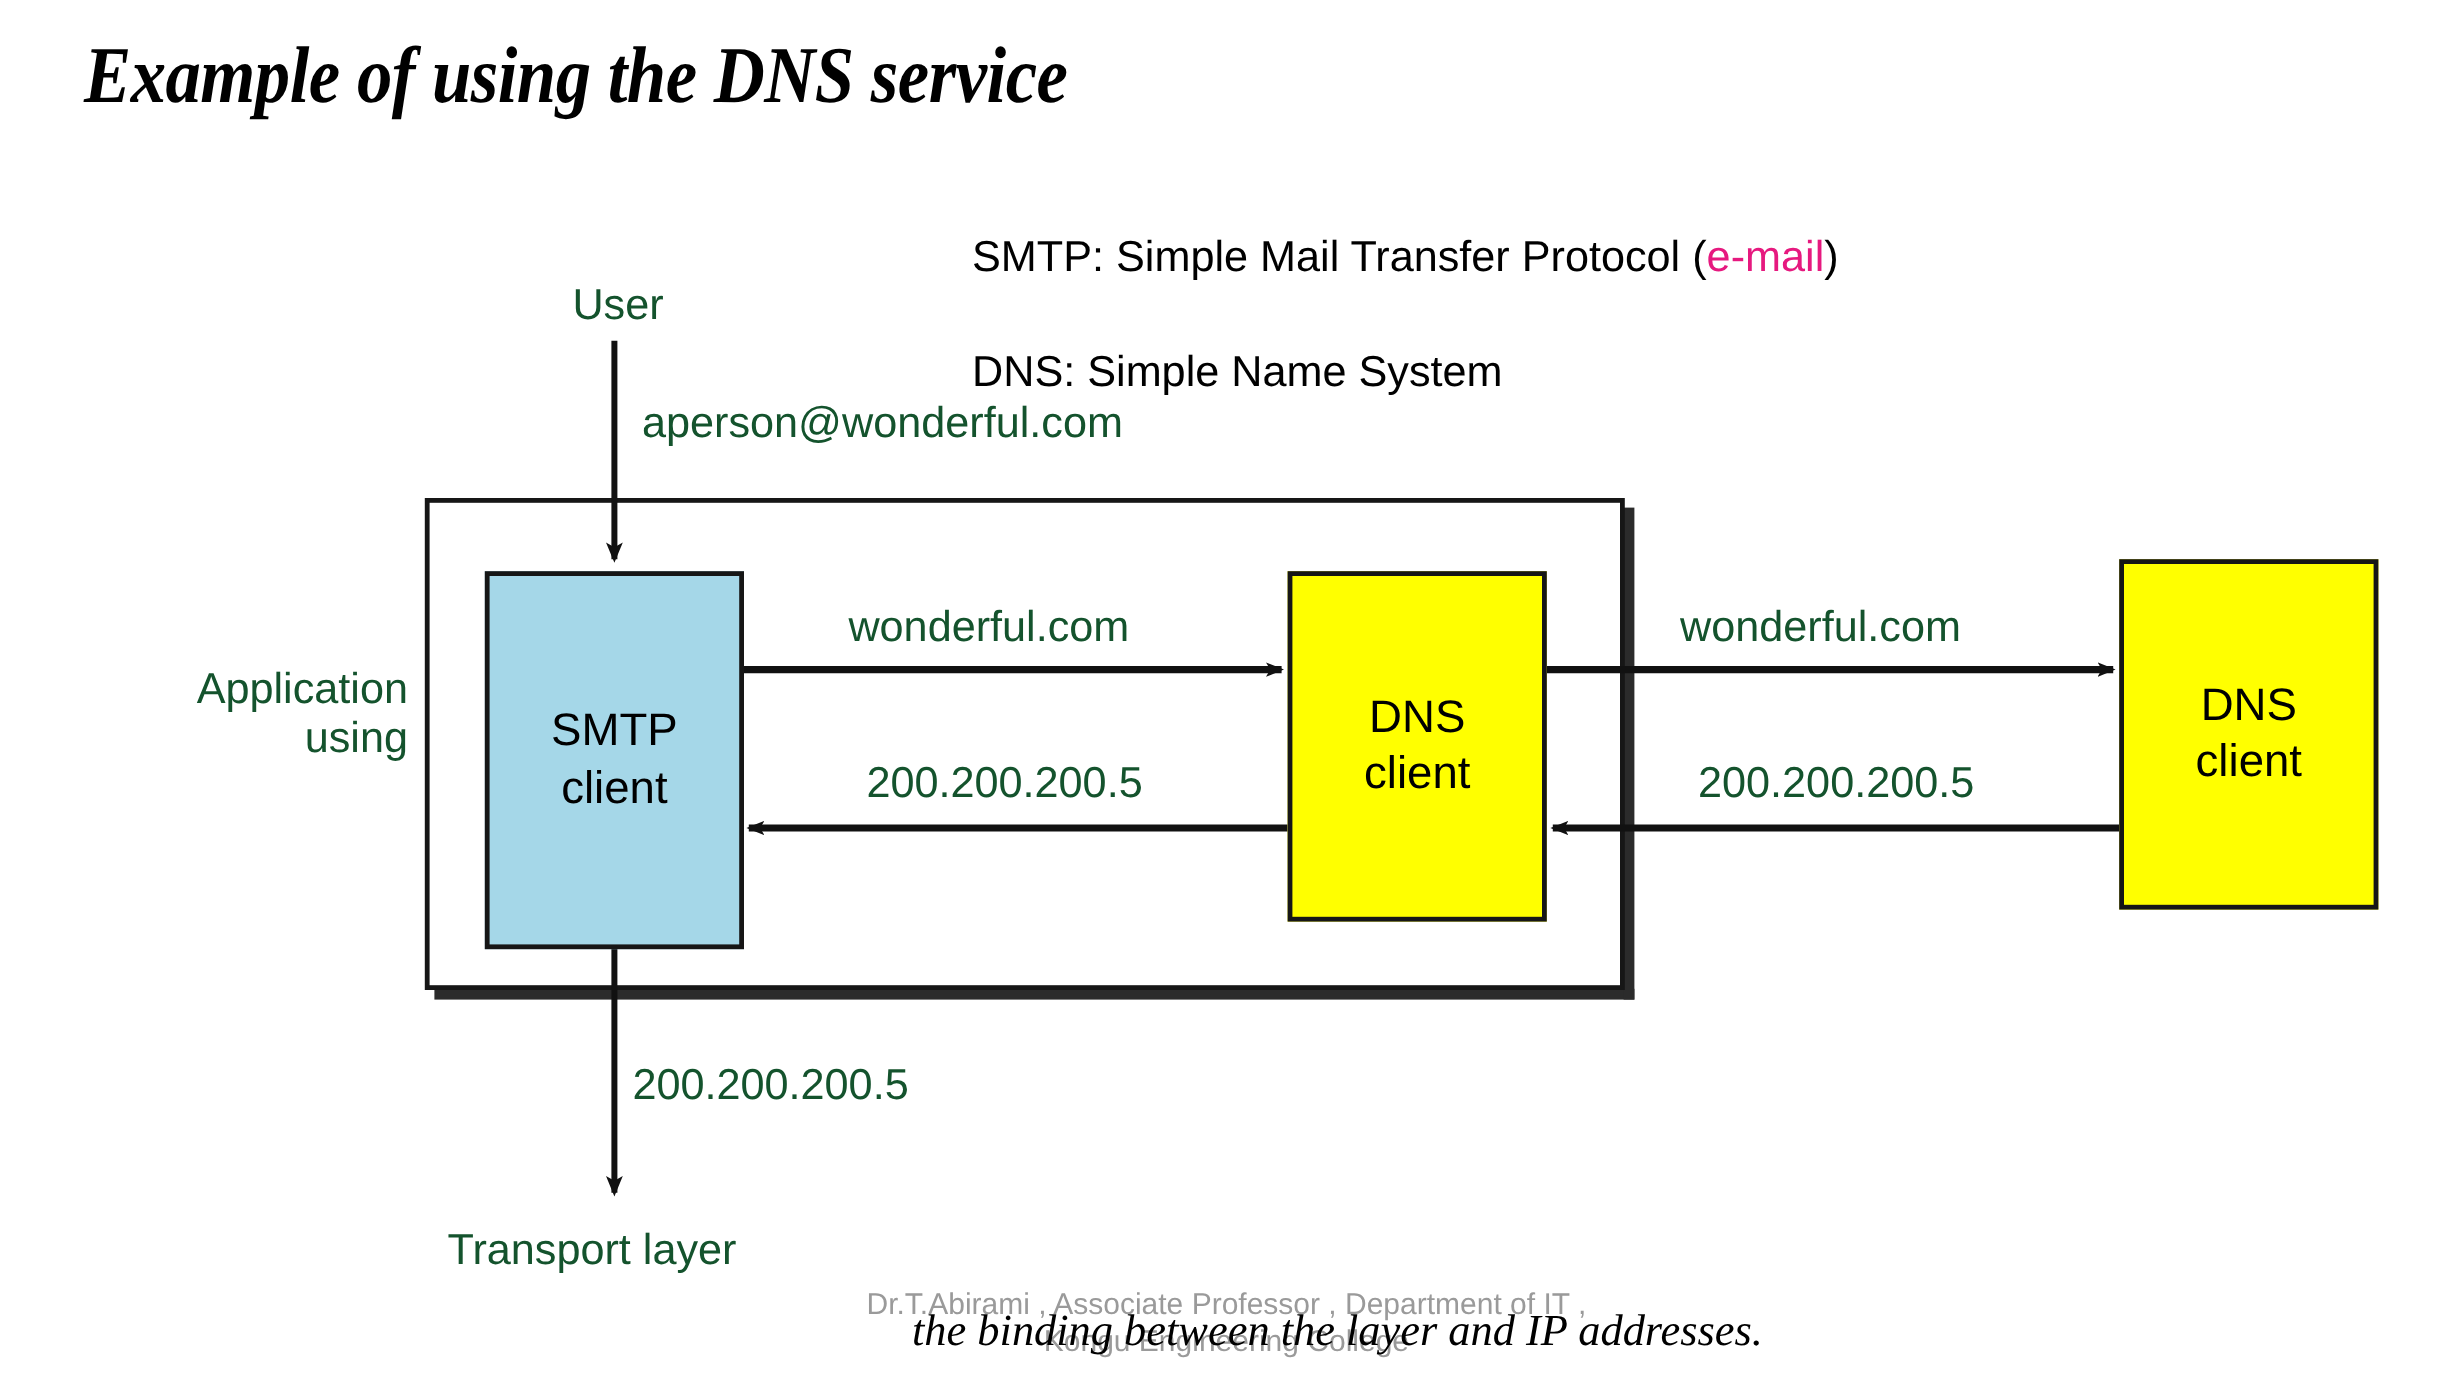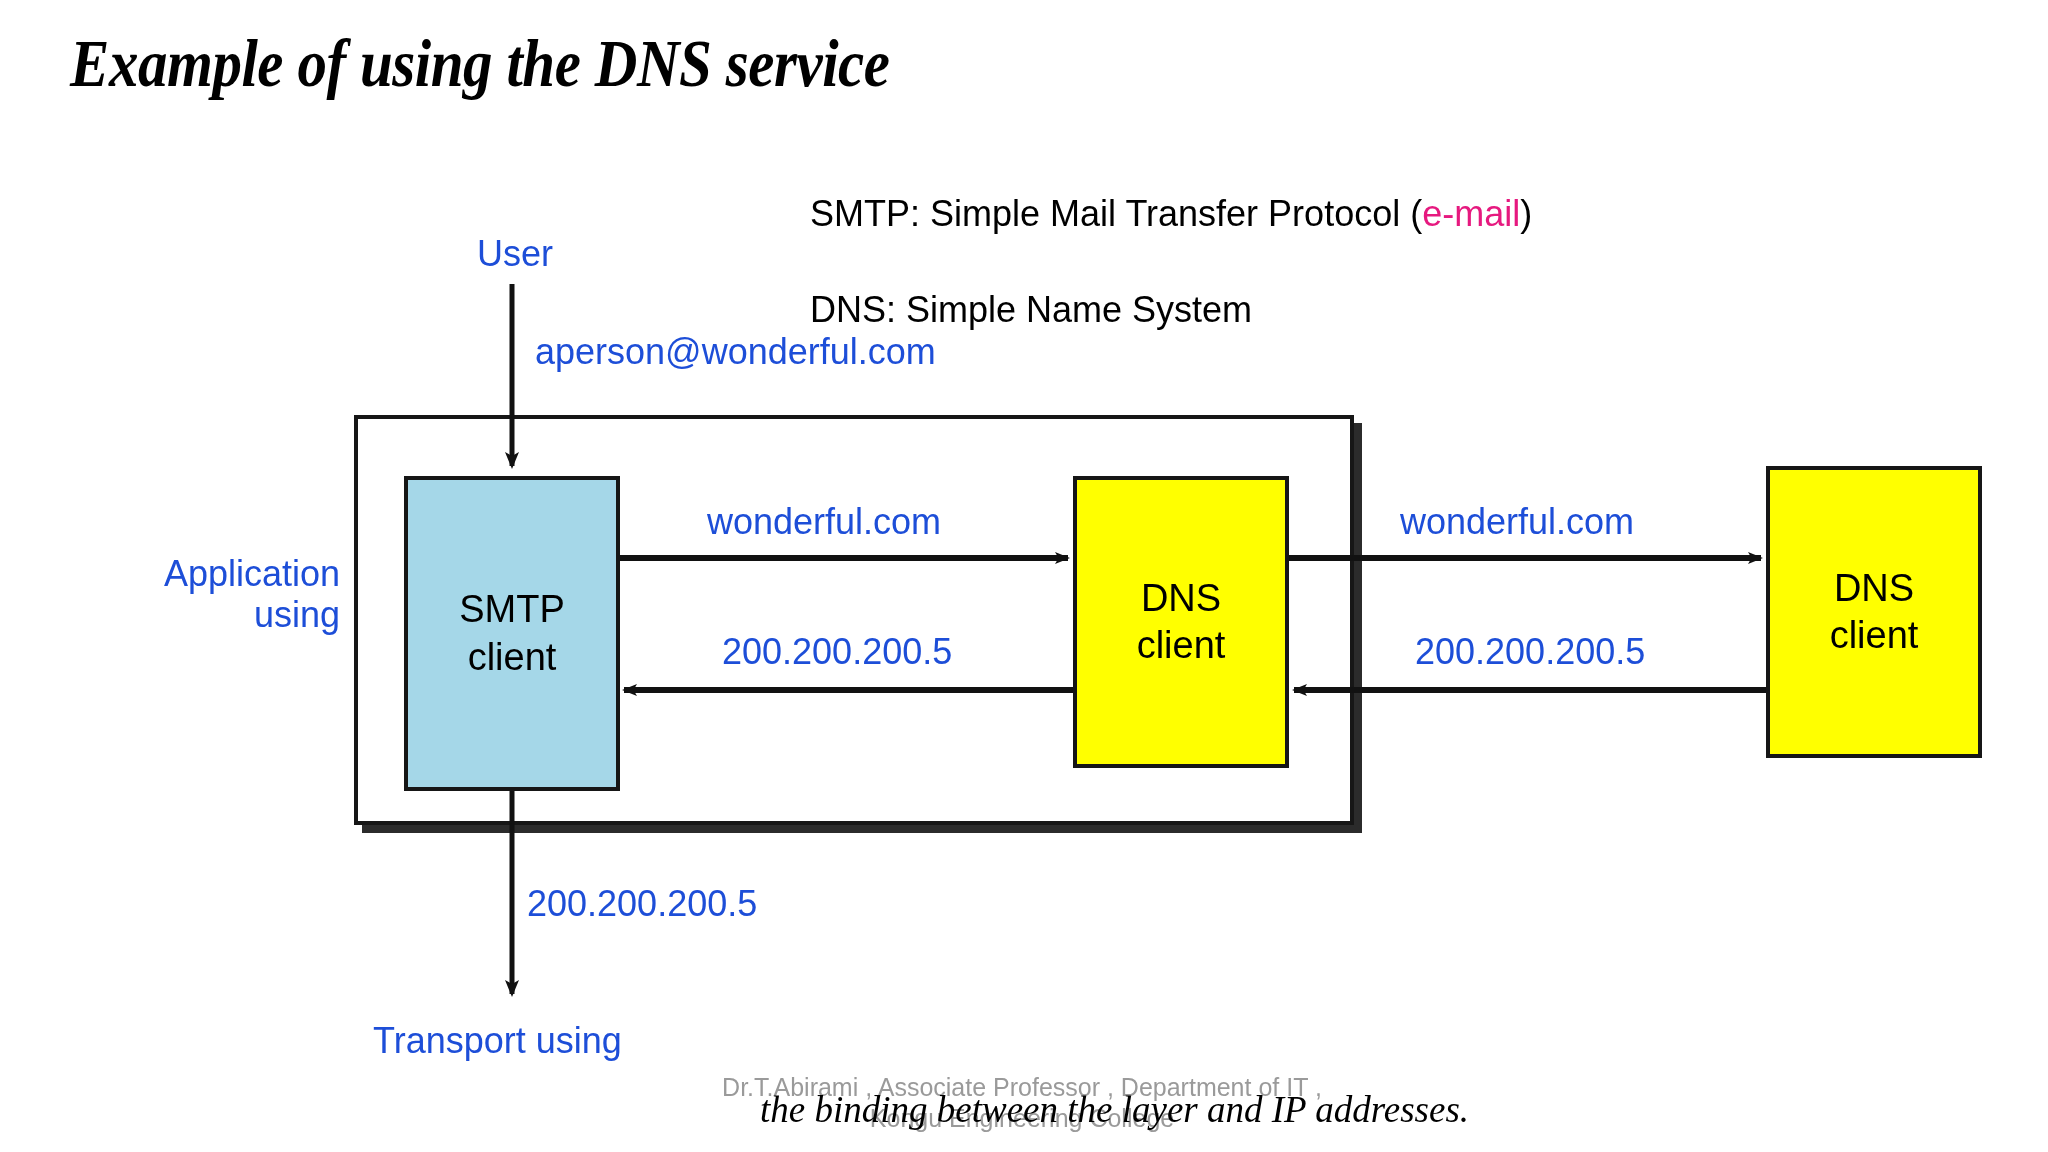--- a/index.html
+++ b/index.html
@@ -45,21 +45,21 @@
   }
   .legend-line { display: block; margin-top: 48px; }
   .accent-email { color: #E6197F; }
 
   
   .dlabel {
     position: absolute;
     font-size: 36px;
     line-height: 1.2;
     white-space: nowrap;
-    color: #1d4ed8;
+    color: #14532d;
   }
 
   .label-user        { left: 477px; top: 232px; }
   .label-email       { left: 535px; top: 330px; }
   .label-apptext     { left: 120px; top: 553px; width: 220px; text-align: right; white-space: normal; line-height: 1.15; }
   .label-wonderful-1 { left: 707px; top: 500px; }
   .label-ip-1        { left: 722px; top: 630px; }
   .label-wonderful-2 { left: 1400px; top: 500px; }
   .label-ip-2        { left: 1415px; top: 630px; }
   .label-ip-3        { left: 527px; top: 882px; }
@@ -190,18 +190,18 @@
 
   <div class="dlabel label-user">User</div>
   <div class="dlabel label-email">aperson@wonderful.com</div>
   <div class="dlabel label-apptext">Application
 using</div>
   <div class="dlabel label-wonderful-1">wonderful.com</div>
   <div class="dlabel label-ip-1">200.200.200.5</div>
   <div class="dlabel label-wonderful-2">wonderful.com</div>
   <div class="dlabel label-ip-2">200.200.200.5</div>
   <div class="dlabel label-ip-3">200.200.200.5</div>
-  <div class="dlabel label-transport">Transport using</div>
+  <div class="dlabel label-transport">Transport layer</div>
 
   <div class="footer-credit">Dr.T.Abirami , Associate Professor , Department of IT , Kongu Engineering College</div>
   <div class="footer-caption">the binding between the layer and IP addresses.</div>
 
 </div>
 
 </body></html>

